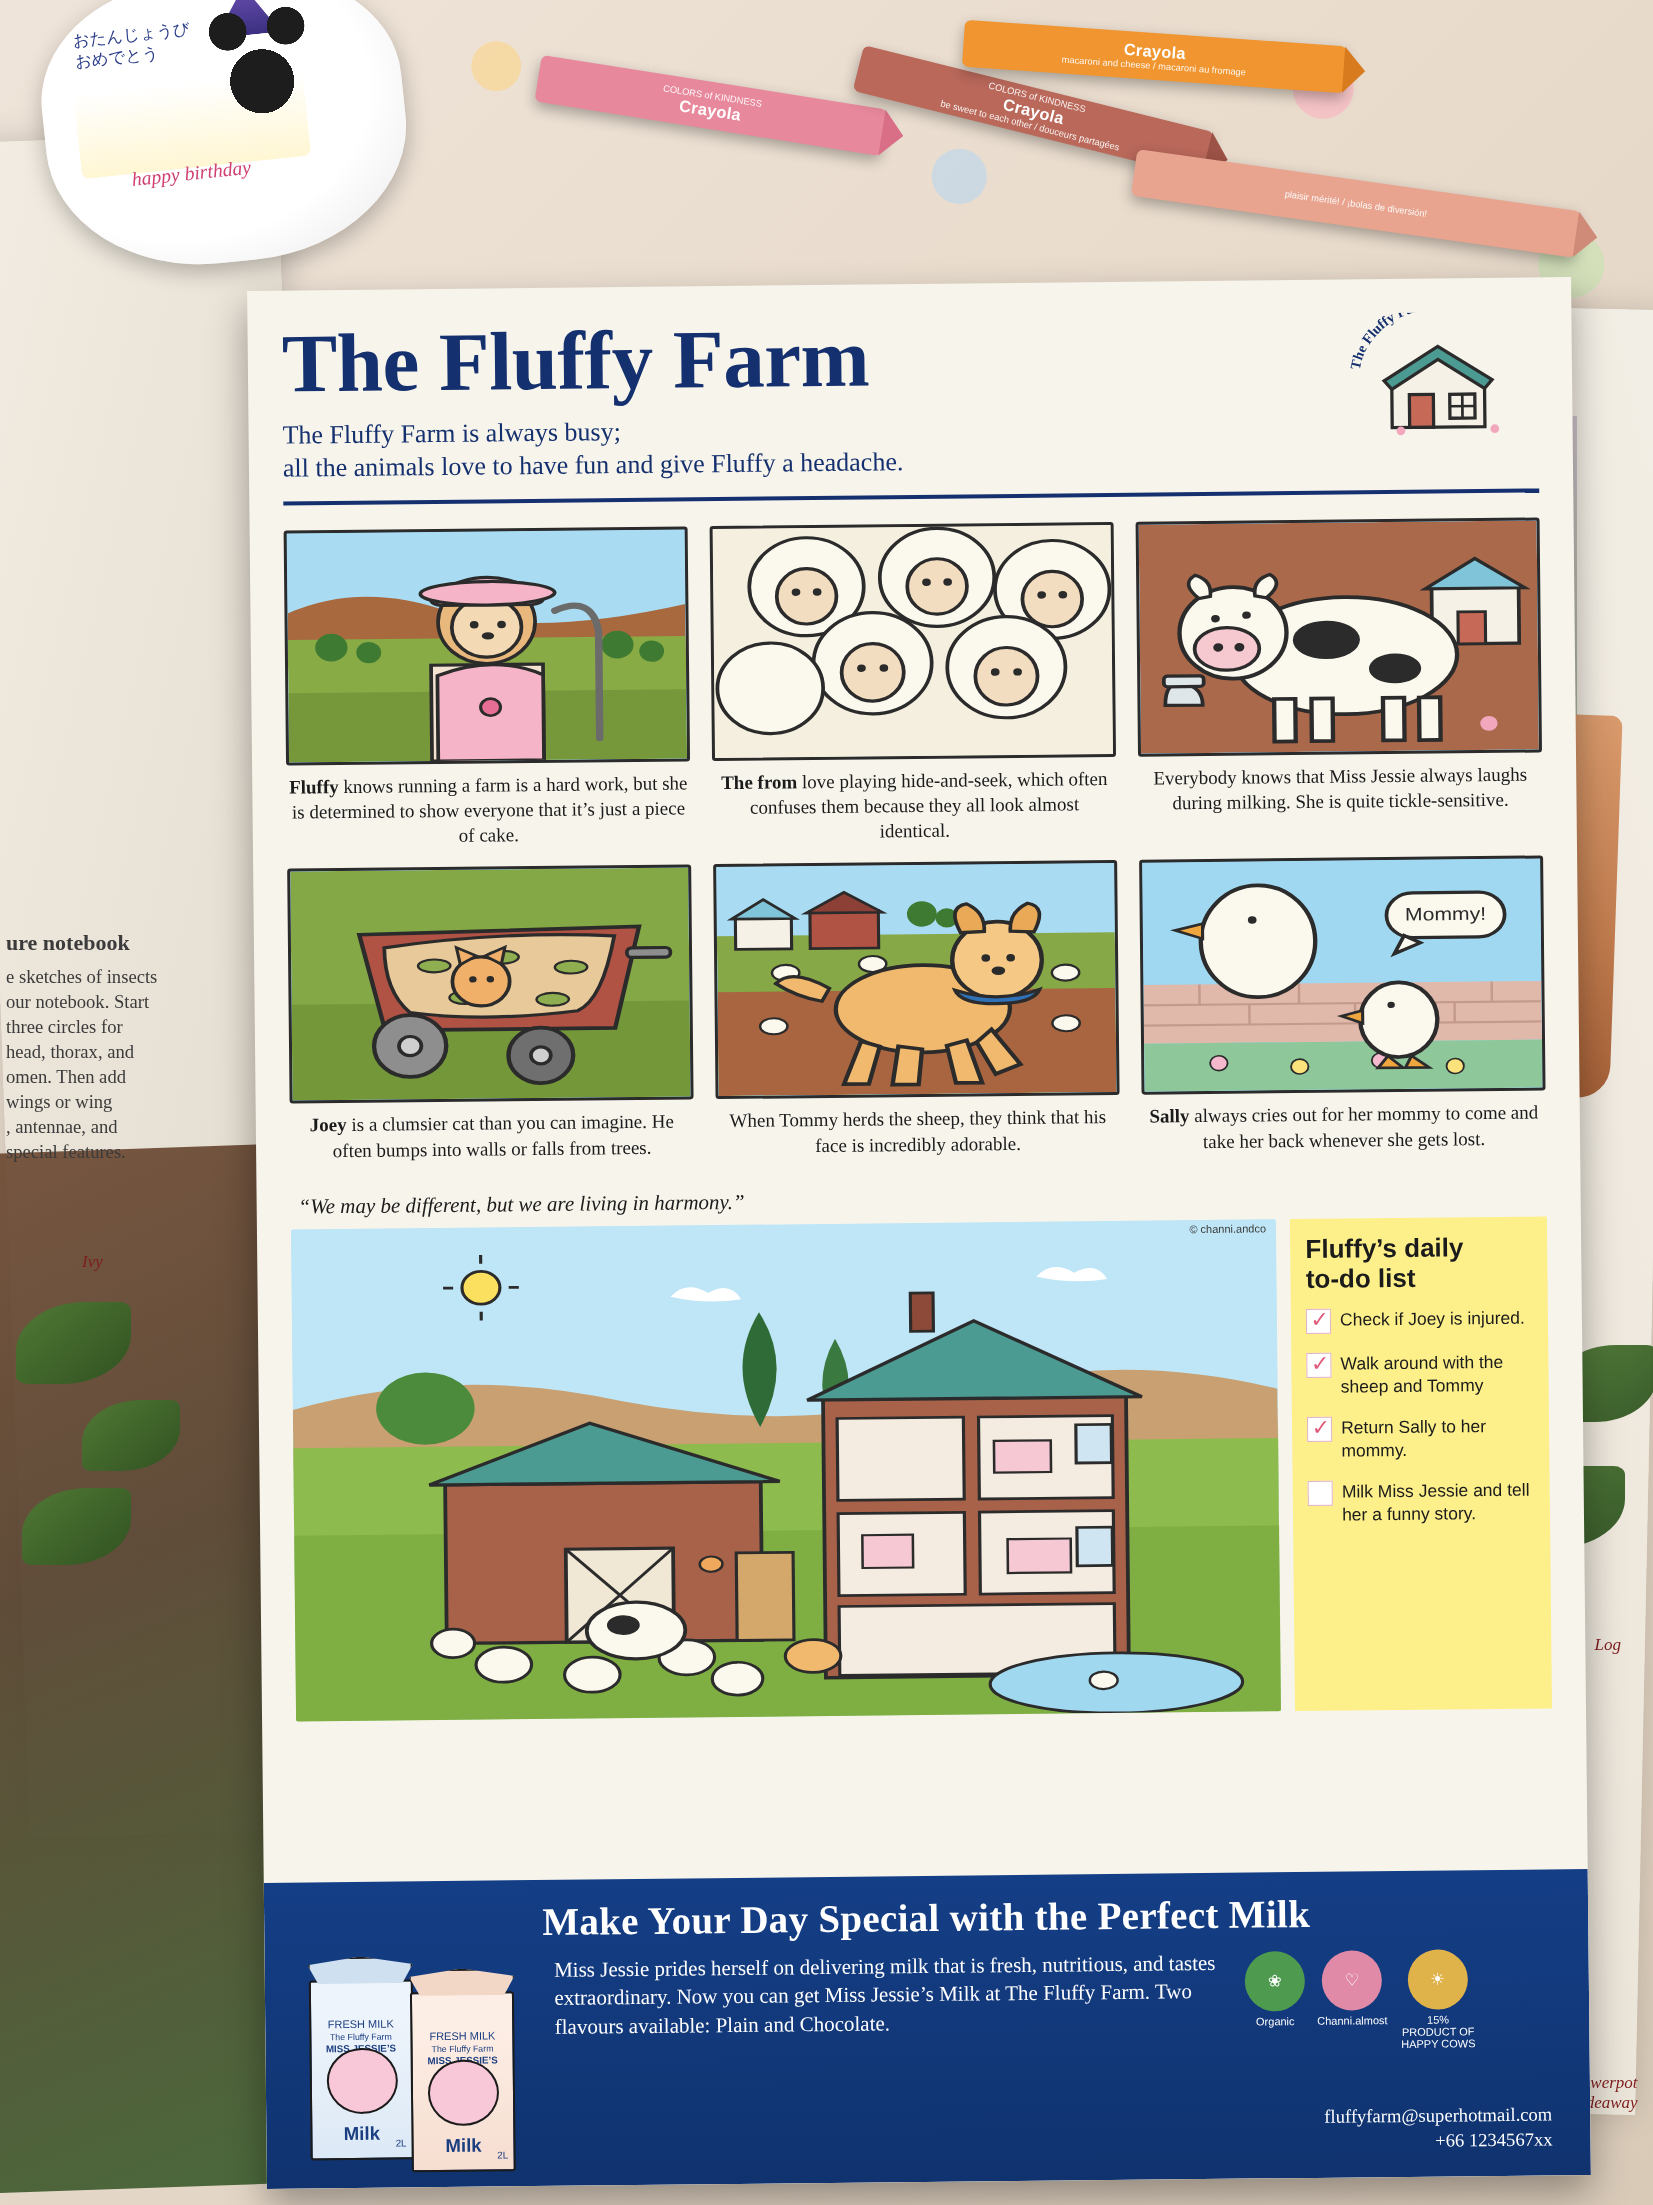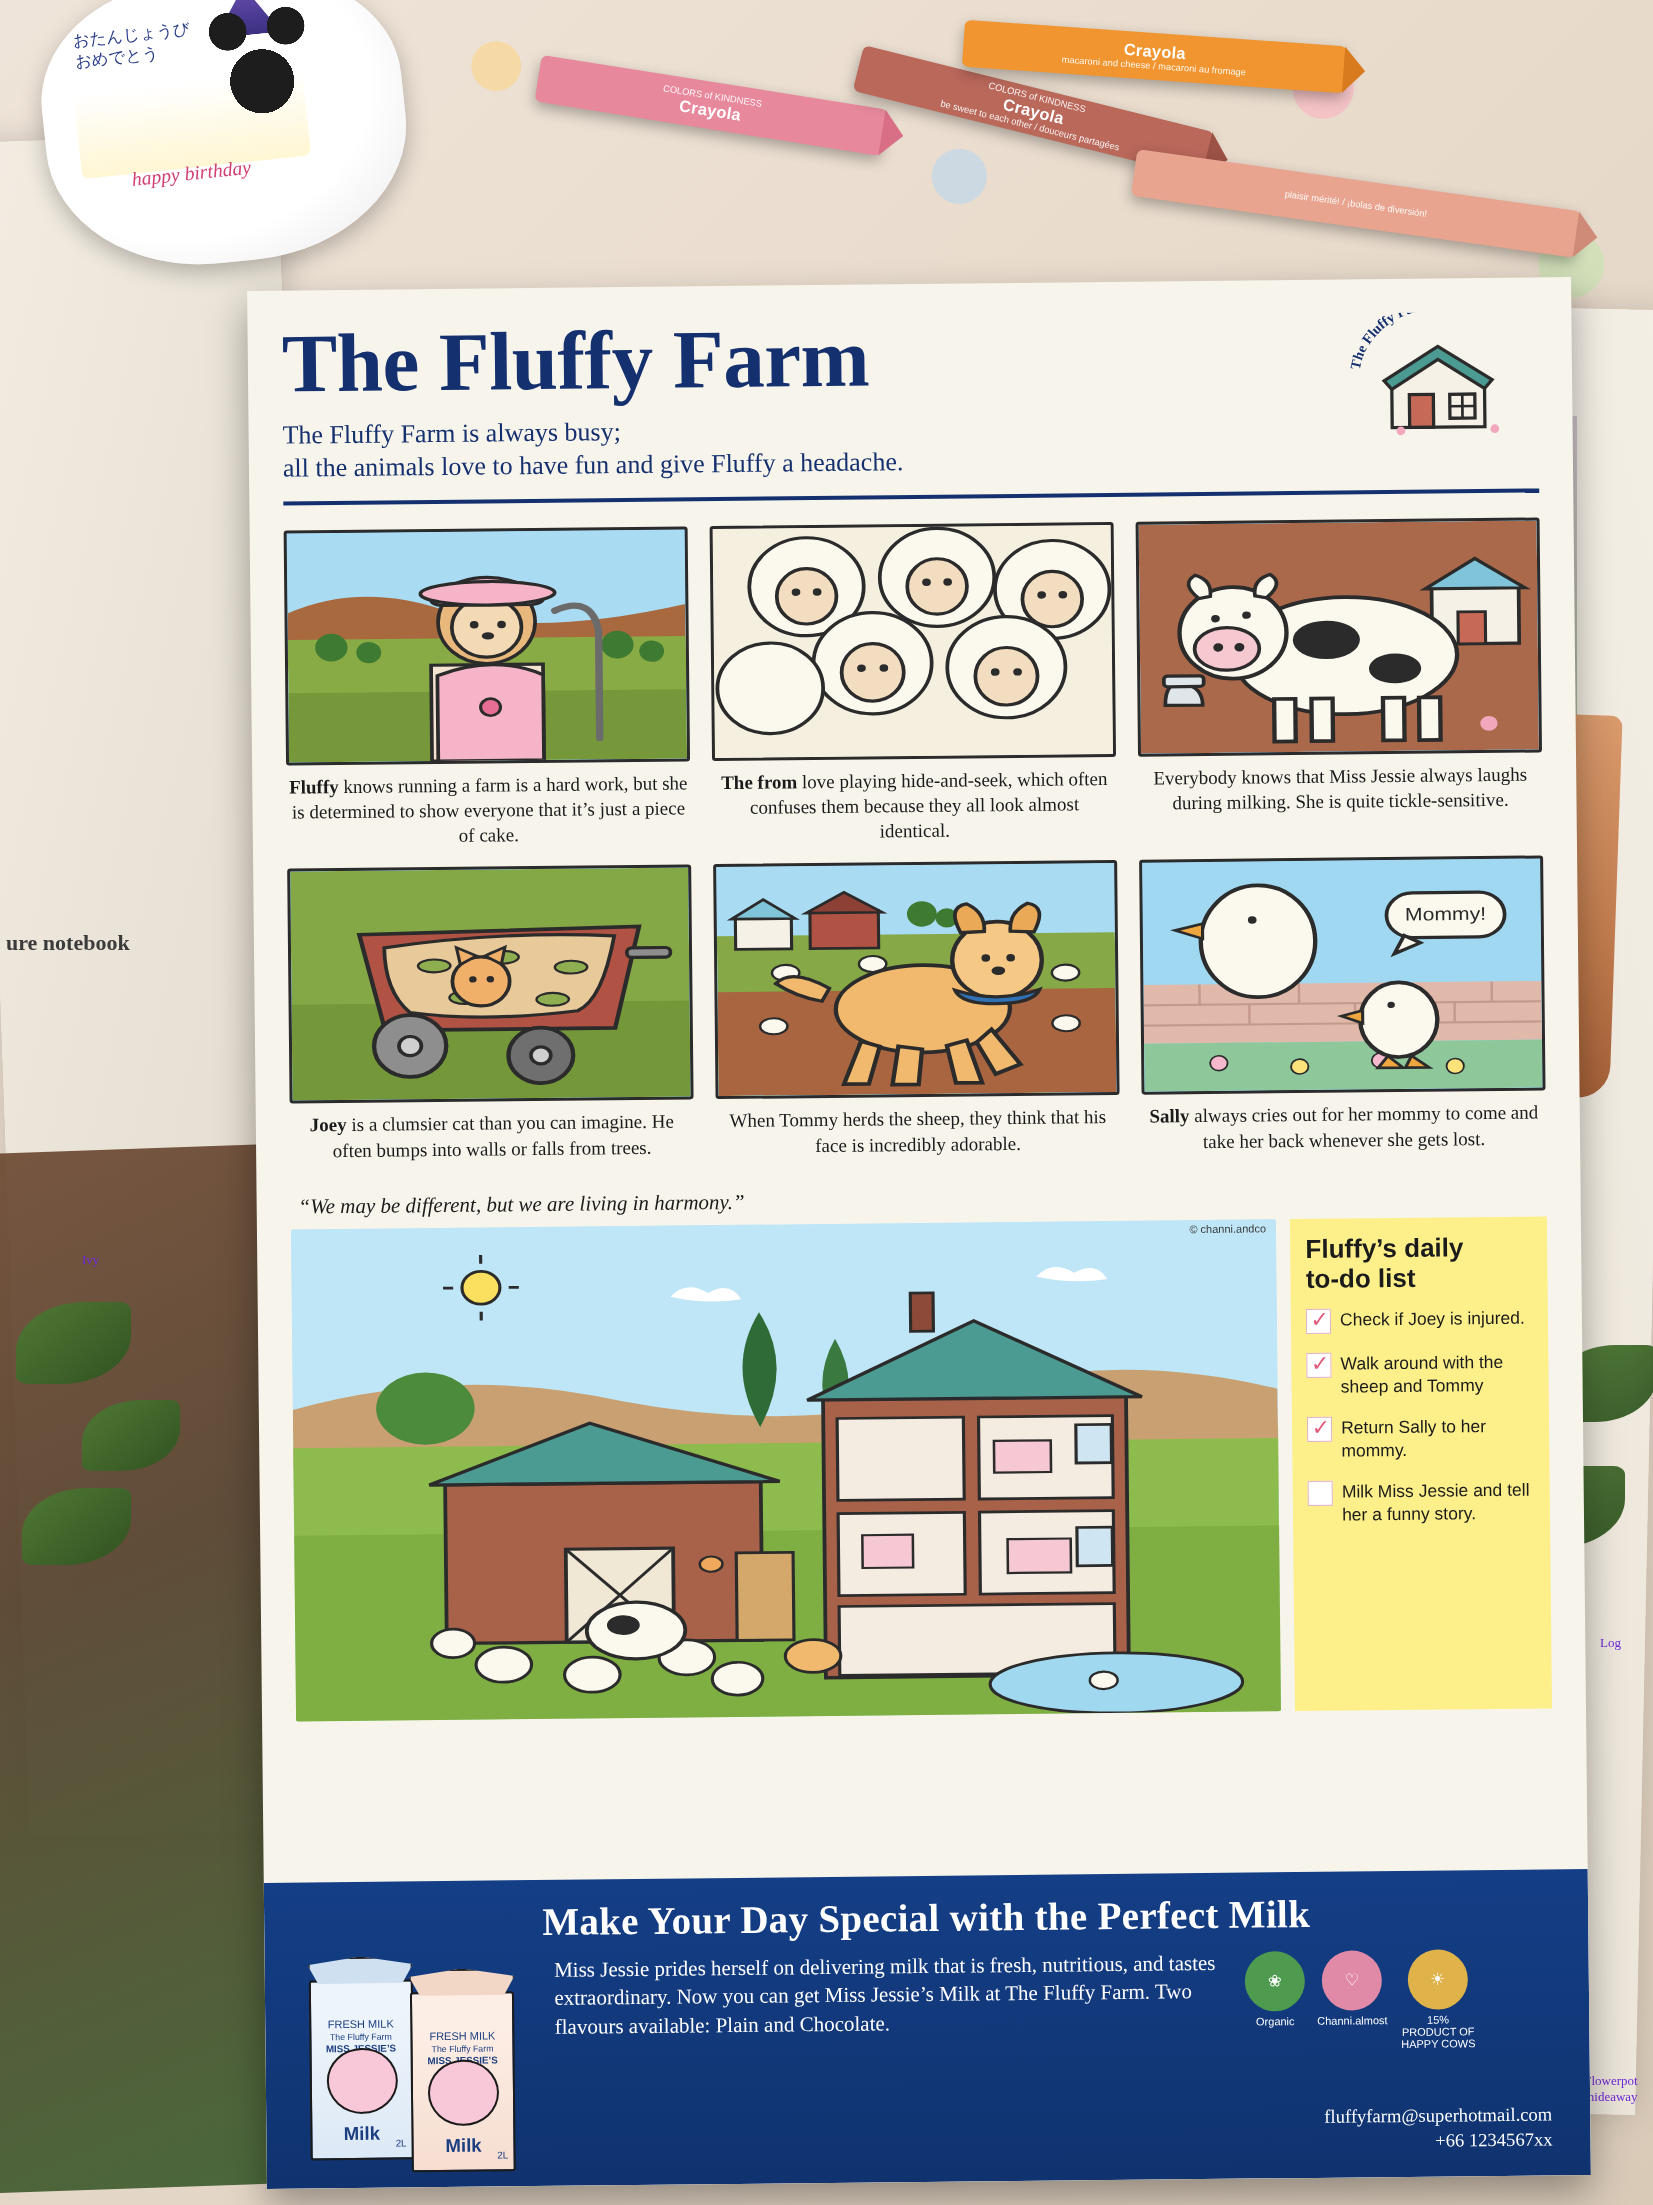--- a/index.html
+++ b/index.html
@@ -59,21 +59,21 @@
       radial-gradient(ellipse at 45% 55%, rgba(90,120,70,.8) 0 38px, transparent 39px),
       linear-gradient(180deg, rgba(140,120,160,.35), rgba(90,120,70,.5));
     filter: blur(0.5px);
   }
   .bg-text-col {
     position:absolute; left:0; top:930px; width:208px;
     font-family:"Liberation Serif", serif; color:#3b3b3b;margin-left:6px;
   }
   .bg-text-col .t1 { font-size:22px; font-weight:bold; margin:0 0 7.7px 0; }
   .bg-text-col .t2 { font-size:18.6px; line-height:1.35; }
-  .bg-caption { position:absolute; font-size:13px; color:#6d28d9; }
+  .bg-caption { position:absolute; font-style:italic; font-size:17px; color:#7f1d1d; }
 
   .cup {
     position:absolute; left:44px; top:-22px; width:361px; height:284px;
     background: radial-gradient(ellipse at 40% 40%, #ffffff 60%, #e7e7e7 100%);
     border-radius: 40% 40% 45% 45%;
     box-shadow: 0 7.7px 22px rgba(0,0,0,.25);
     transform: rotate(-6deg);
   }
   .cup .deco {
     position:absolute; left:33px; top:44px; width:230px; height:142px;
@@ -242,20 +242,28 @@
 <div class="bg-pot"></div>
 
 <div class="bg-leaf" style="left:16.4px; top:1302px; width:115px; height:82px;"></div>
 <div class="bg-leaf" style="left:82px; top:1400px; width:98px; height:71px;"></div>
 <div class="bg-leaf" style="left:22px; top:1488px; width:109px; height:77px;"></div>
 <div class="bg-leaf" style="left:1553px; top:1345px; width:104px; height:77px;"></div>
 <div class="bg-leaf" style="left:1510px; top:1466px; width:115px; height:82px;"></div>
 
 <div class="bg-text-col">
   <p class="t1">ure notebook</p>
+  <div class="t2" style="white-space:pre-line">e sketches of insects
+our notebook. Start
+ three circles for
+head, thorax, and
+omen. Then add
+ wings or wing
+, antennae, and
+special features.</div>
 </div>
 <div class="bg-caption" style="left:82px; top:1252px;">Ivy</div>
 <div class="bg-caption" style="right:33px; top:1635px;">Log</div>
 <div class="bg-caption" style="right:16.4px; top:2073px; white-space:pre-line; text-align:right;">Flowerpot
 hideaway</div>
 
 <div class="cup">
   <div class="deco"></div>
   <div class="jp" style="white-space:pre-line">おたんじょうび
 おめでとう</div>

